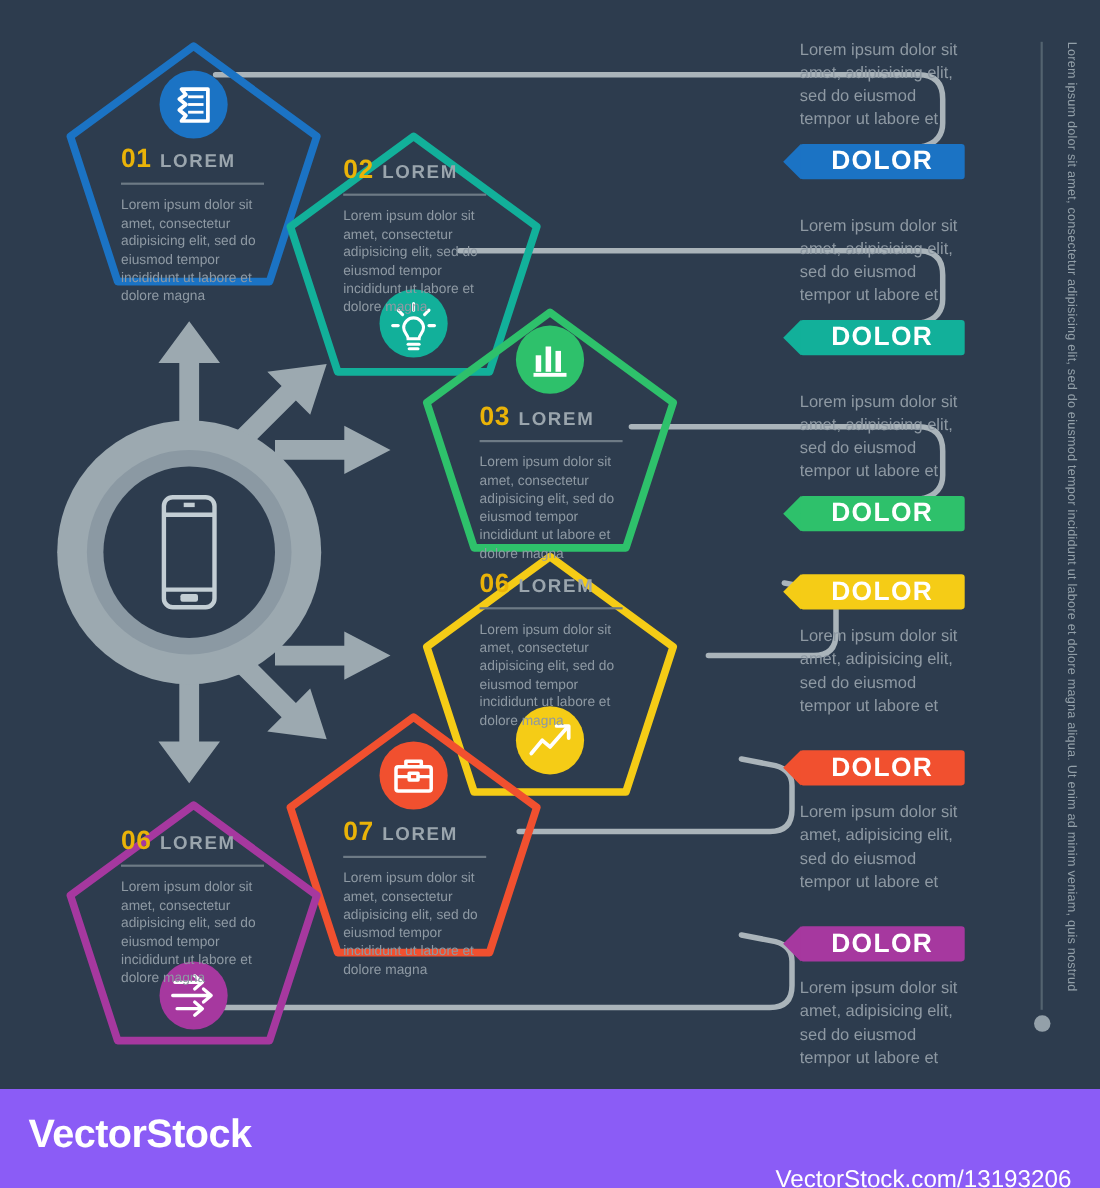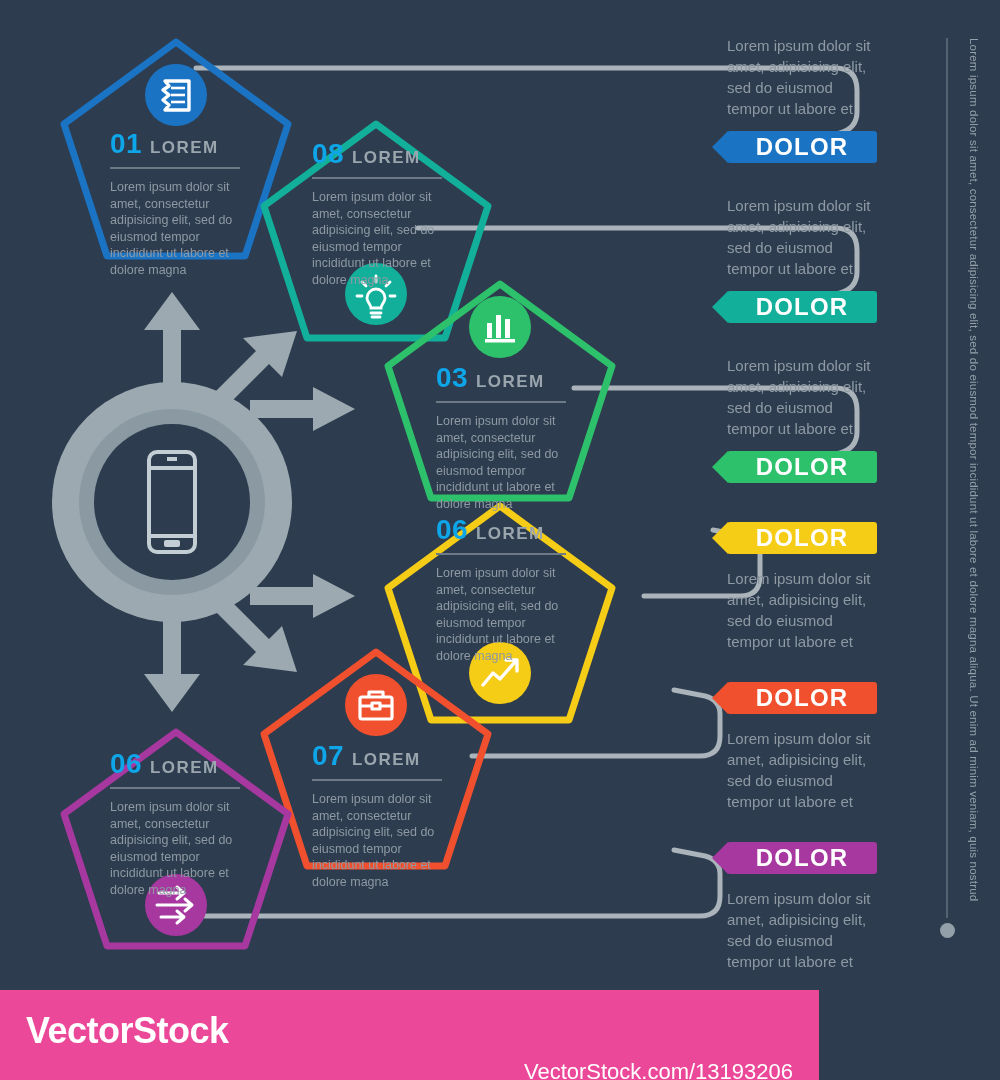--- a/index.html
+++ b/index.html
@@ -4,21 +4,21 @@
 <style>
   html,body{margin:0;padding:0;background:#000;}
   body{font-family:"Liberation Sans",sans-serif;}
   .page{position:relative;width:1000px;height:1080px;overflow:hidden;background:#2d3c4e;}
   .canvas{position:absolute;left:0;top:0;width:1000px;height:990px;background:#2d3c4e;}
   .svgroot{position:absolute;left:0;top:0;width:1000px;height:990px;}
 
   
   .pent-txt{position:absolute;}
   .pent-title{font-size:26px;font-weight:bold;letter-spacing:.5px;color:#9aa5ad;white-space:nowrap;}
-  .pent-title .num{font-size:28px;color:#0ea5e9;}
+  .pent-title .num{font-size:24px;color:#eab308;}
   .pent-title .word{font-size:17px;letter-spacing:1.5px;}
   .pent-rule{height:2px;background:#6d7a85;margin:7px 0 10px 0;}
   .pent-body{font-size:12.5px;line-height:16.5px;color:#8e99a3;}
 
   
   .rcol{position:absolute;}
   .rtext{font-size:15px;line-height:21px;color:#8e99a3;width:150px;}
   .badge{position:relative;height:32px;width:150px;display:flex;align-items:center;justify-content:center;
          border-radius:3px;color:#fff;font-size:24px;font-weight:bold;letter-spacing:1.2px;}
   .badge .tip{position:absolute;left:-15px;top:0;width:0;height:0;
@@ -26,21 +26,21 @@
 
   
   .vert-wrap{position:absolute;right:8px;top:38px;height:900px;width:48px;}
   .vert-line{position:absolute;left:2px;top:0;width:2px;height:880px;background:#53636f;}
   .vert-txt{position:absolute;left:16px;top:0;width:880px;height:20px;
             transform-origin:0 0;transform:rotate(90deg) translateY(-20px);
             font-size:11.5px;color:#93a0a9;white-space:nowrap;letter-spacing:.2px;}
   .vert-dot{position:absolute;left:-4px;bottom:0;width:15px;height:15px;border-radius:50%;background:#93a0a9;}
 
   
-  .footer{position:absolute;left:0;top:990px;width:819px;height:90px;background:#ec4899;color:#fff;}
+  .footer{position:absolute;left:0;top:990px;width:1000px;height:90px;background:#8b5cf6;color:#fff;}
   .fl{position:absolute;left:26px;top:20px;font-size:36px;font-weight:bold;letter-spacing:-.5px;}
   .fr{position:absolute;right:26px;top:30px;font-size:22px;margin-top:39px;}
 </style>
 </head>
 <body>
 
 <div class="page">
   <div class="canvas">
 
     <svg class="svgroot" viewBox="0 0 1000 990">
@@ -165,21 +165,21 @@
       <div class="pent-title">
         <span class="num">01</span>
         <span class="word">LOREM</span>
       </div>
       <div class="pent-rule"></div>
       <div class="pent-body">Lorem ipsum dolor sit amet, consectetur adipisicing elit, sed do eiusmod tempor incididunt ut labore et dolore magna</div>
     </div>
 
     <div class="pent-txt" style="left:312px;top:138px;width:130px;">
       <div class="pent-title">
-        <span class="num">08</span>
+        <span class="num">02</span>
         <span class="word">LOREM</span>
       </div>
       <div class="pent-rule"></div>
       <div class="pent-body">Lorem ipsum dolor sit amet, consectetur adipisicing elit, sed do eiusmod tempor incididunt ut labore et dolore magna</div>
     </div>
 
     <div class="pent-txt" style="left:436px;top:362px;width:130px;">
       <div class="pent-title">
         <span class="num">03</span>
         <span class="word">LOREM</span>

